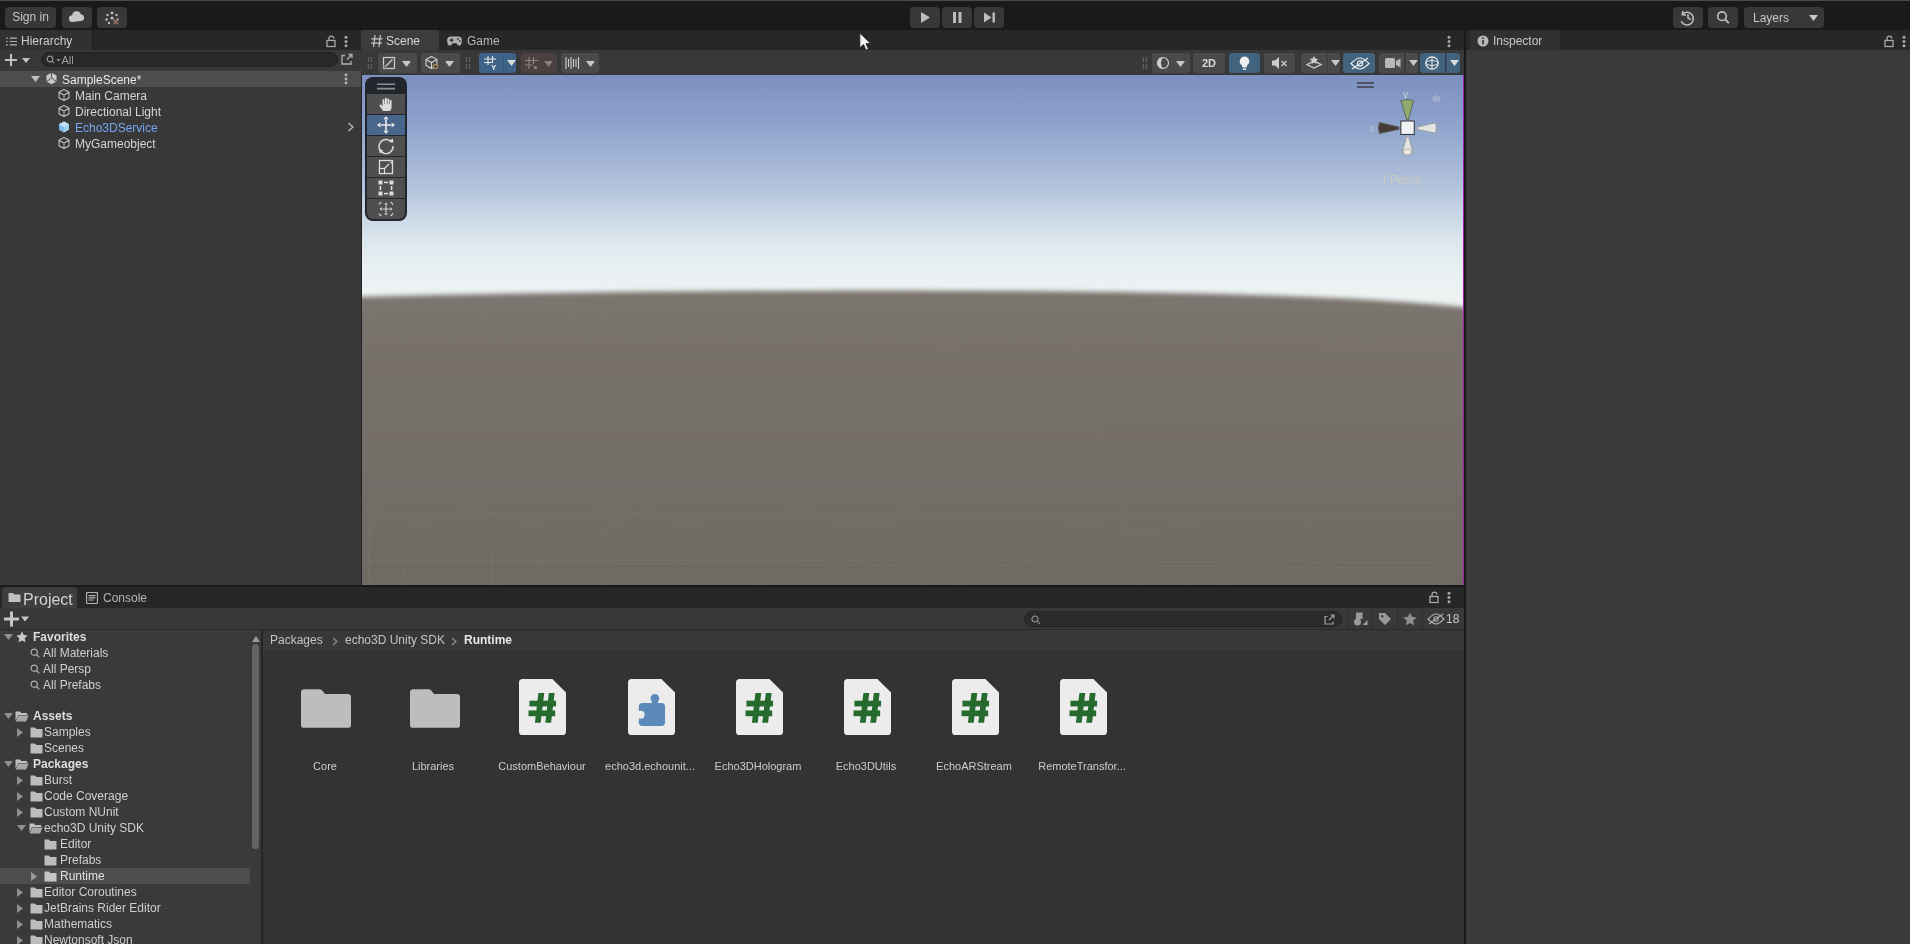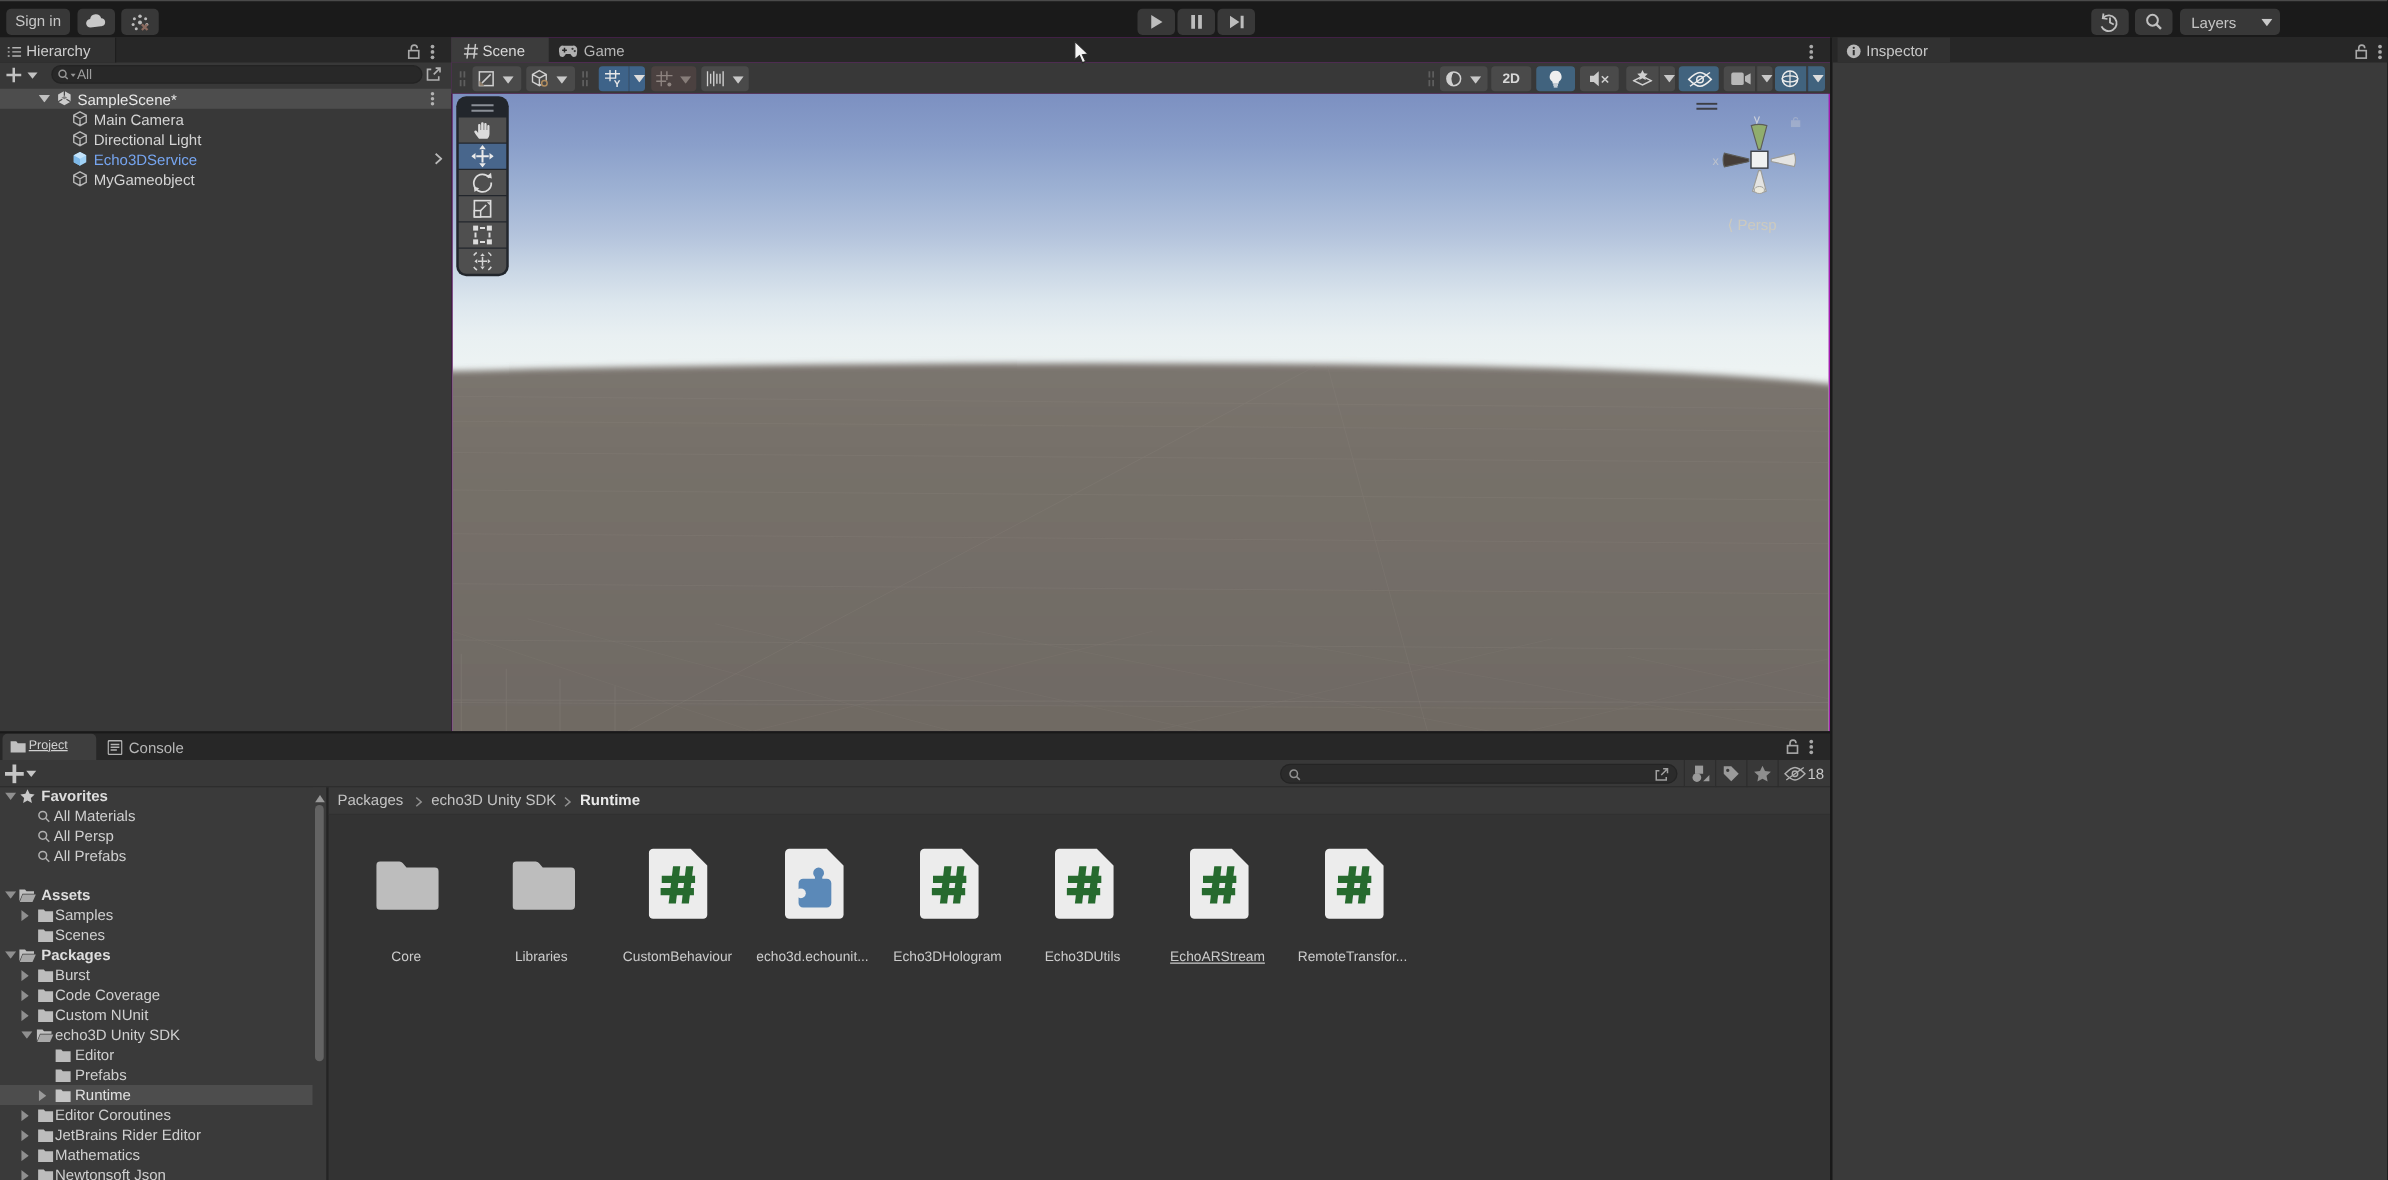--- a/index.html
+++ b/index.html
@@ -505,21 +505,21 @@
         </svg>
   </div>
 </div>
 
 <div class="abs" id="proj" style="left:0;top:585px;width:1464px;height:359px;background:#383838;border-top:2px solid #191919;">
   <div class="abs tabbar" style="left:0;top:0;width:1464px;height:21px;">
     <div class="abs" style="left:2px;top:0;width:75px;height:21px;background:#3e3e3e;border-radius:4px 4px 0 0;">
       <svg class="abs" style="left:6px;top:5px;" width="13" height="11" viewBox="0 0 13 11">
             <path fill="#c0c0c0" d="M0.5 1 h4.5 l1.2 1.5 h6.3 v7.5 H0.5z"></path>
           </svg>
-      <span class="abs" style="left:21px;top:3.5px;font-size:10px;color:#d2d2d2;text-decoration:underline;">Project</span>
+      <span class="abs" style="left:21px;top:3.5px;font-size:16px;color:#d2d2d2;">Project</span>
     </div>
     <svg class="abs" style="left:86px;top:5px;" width="12" height="12" viewBox="0 0 12 12">
           <g fill="#b4b4b4">
             <rect x="0.5" y="0.5" width="11" height="11" rx="1" fill="none" stroke="#b4b4b4" stroke-width="1.2"></rect>
             <path d="M2.5 3h7v1.2h-7z M2.5 5.2h7v1.2h-7z M2.5 7.4h5v1.2h-5z"></path>
           </g>
         </svg>
     <span class="abs" style="left:103px;top:3.5px;font-size:12px;color:#b6b6b6;">Console</span>
     <svg class="abs" style="left:1428px;top:4px;" width="12" height="13" viewBox="0 0 12 13">
           <g fill="none" stroke="#a8a8a8" stroke-width="1.3">
@@ -823,21 +823,21 @@
             <path d="M10.5 34.8 h29.5 v6.4 H10.5z"></path>
           </g>
         </svg>
 
     <div class="abs" style="left:12px;top:108px;width:100px;text-align:center;font-size:11px;color:#cccccc;">Core</div>
     <div class="abs" style="left:120px;top:108px;width:100px;text-align:center;font-size:11px;color:#cccccc;">Libraries</div>
     <div class="abs" style="left:214px;top:108px;width:130px;text-align:center;font-size:11px;color:#cccccc;">CustomBehaviour</div>
     <div class="abs" style="left:322px;top:108px;width:130px;text-align:center;font-size:11px;color:#cccccc;">echo3d.echounit...</div>
     <div class="abs" style="left:430px;top:108px;width:130px;text-align:center;font-size:11px;color:#cccccc;">Echo3DHologram</div>
     <div class="abs" style="left:538px;top:108px;width:130px;text-align:center;font-size:11px;color:#cccccc;">Echo3DUtils</div>
-    <div class="abs" style="left:646px;top:108px;width:130px;text-align:center;font-size:11px;color:#cccccc;text-decoration:underline;">EchoARStream</div>
+    <div class="abs" style="left:646px;top:108px;width:130px;text-align:center;font-size:11px;color:#cccccc;">EchoARStream</div>
     <div class="abs" style="left:754px;top:108px;width:130px;text-align:center;font-size:11px;color:#cccccc;">RemoteTransfor...</div>
   </div>
 </div>
 
 <svg class="abs" style="left:859px;top:32px;" width="14" height="21" viewBox="0 0 17 25">
       <path d="M1 1 L1 19 L5.5 15 L8.5 22 L11.5 20.5 L8.5 14 L14 13.5 Z" fill="#f4f4f4" stroke="#2a2a2a" stroke-width="1.2"></path>
     </svg>
 
 </div>
 

